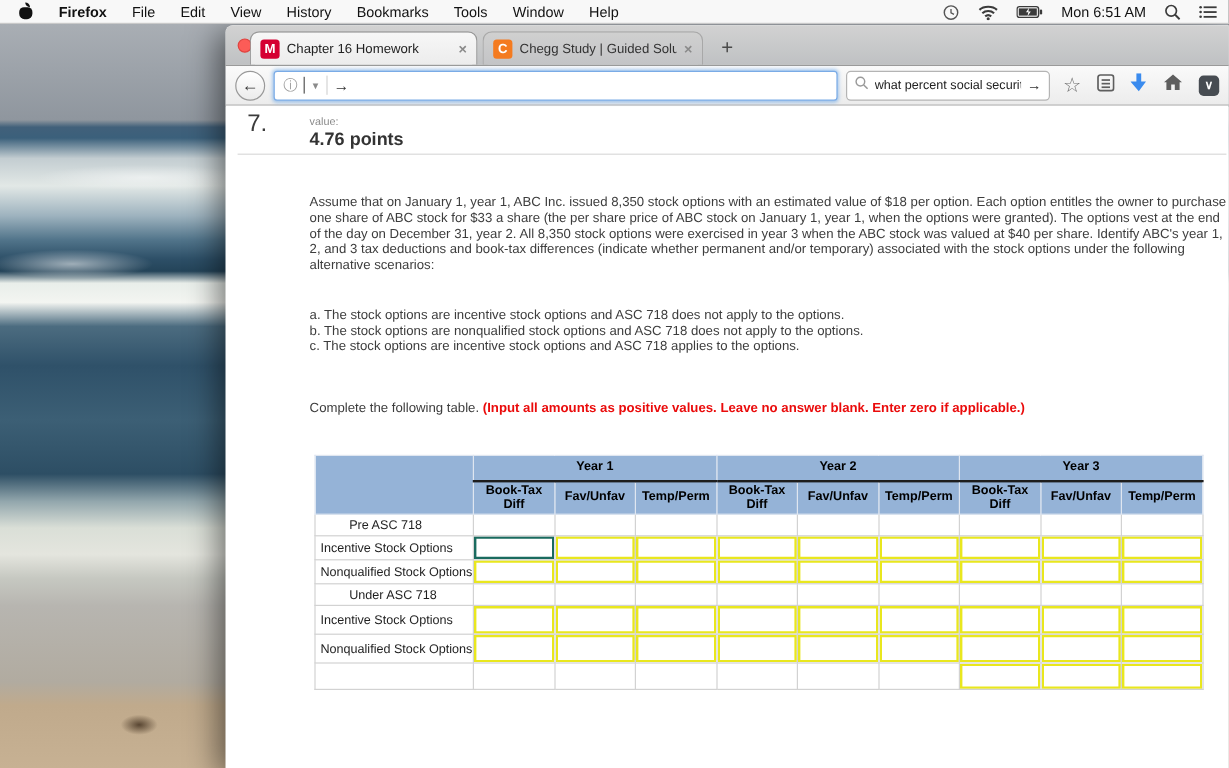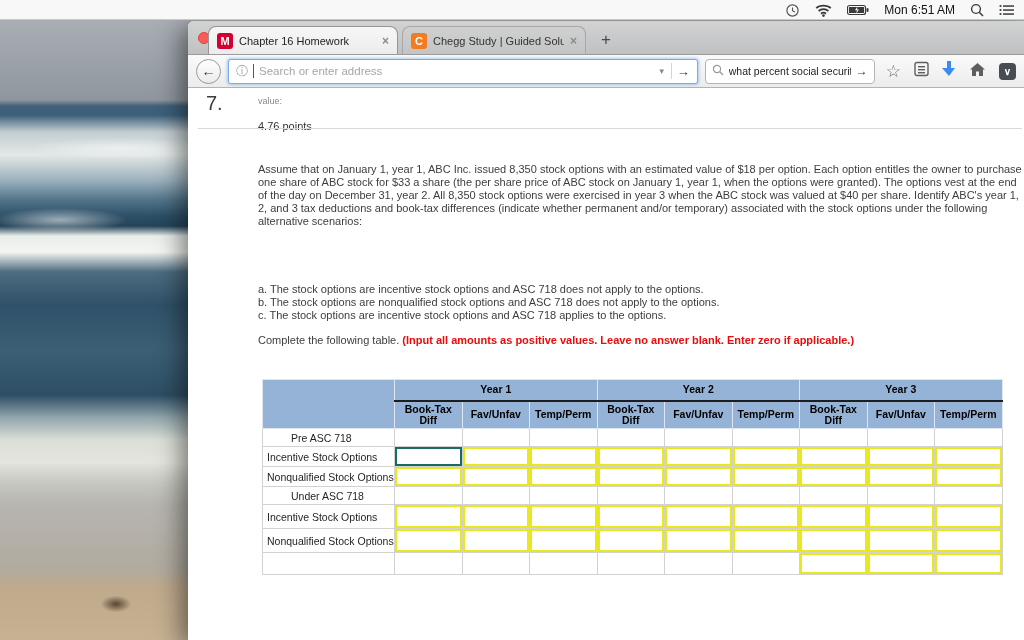--- a/index.html
+++ b/index.html
@@ -90,24 +90,24 @@
   .nav-icons { display:flex; align-items:center; gap:13px; padding-left:4px; }
   .star { font-size:17px; color:#6d6d6d; line-height:1; }
   .pocket { width:17px; height:17px; background:#474c52; border-radius:4px; color:#fff;
     display:flex; align-items:center; justify-content:center; font-size:10px; font-weight:bold; }
 
   
   .page { position:absolute; left:0; top:68px; width:100%; height:551px; background:#fff; color:#3d3d3d; }
   .qnum { position:absolute; left:18px; top:3px; font-size:20px; color:#3c3c3c; }
   .qvalue { position:absolute; left:70px; top:7px; }
   .qvalue .vl { font-size:9px; color:#8a8a8a; }
-  .qvalue .vp { font-size:11px; font-weight:normal; color:#333; margin-top:14px; }
+  .qvalue .vp { font-size:15px; font-weight:bold; color:#333; margin-top:2px; }
   .rule { position:absolute; left:10px; right:2px; top:39px; border-top:1px solid #dadada; }
   .qbody { position:absolute; left:70px; top:74px; width:764px; font-size:11px; line-height:13px; color:#3d3d3d; }
-  .scenarios { position:absolute; left:70px; top:168px; font-size:11px; line-height:13px; color:#3d3d3d;margin-top:26px; }
+  .scenarios { position:absolute; left:70px; top:168px; font-size:11px; line-height:13px; color:#3d3d3d; }
   .instruction { position:absolute; left:70px; top:245px; font-size:11px; color:#3d3d3d; }
   .instruction .red { color:#ea0b0b; font-weight:bold; }
 
   table.hw { position:absolute; left:74px; top:290px; width:740px; border-collapse:collapse; table-layout:fixed; }
   .hw col.lab { width:132px; }
   .hw col.d { width:67.5px; }
   .hw th { background:#95b3d7; border:1px solid #dfe6f0; font-size:10.5px; font-weight:bold; color:#000;
     text-align:center; line-height:11px; }
   .hw tr.yrow th { height:21px; }
   .hw tr.yrow th.y { border-bottom:2px solid #1d1d1d; }
@@ -120,20 +120,35 @@
   .hw tr.h20 td { height:20px; }
   .hw tr.h24 td { height:24px; }
   .hw tr.h22 td { height:22px; }
 </style>
 </head>
 <body>
 
 <div class="screen">
 
   <div class="menubar">
+    <div class="mb-left">
+      <span class="apple">
+          <span class="body"></span>
+          <span class="leaf"></span>
+        </span>
+      <span class="mb-item bold">Firefox</span>
+      <span class="mb-item">File</span>
+      <span class="mb-item">Edit</span>
+      <span class="mb-item">View</span>
+      <span class="mb-item">History</span>
+      <span class="mb-item">Bookmarks</span>
+      <span class="mb-item">Tools</span>
+      <span class="mb-item">Window</span>
+      <span class="mb-item">Help</span>
+    </div>
     <div class="mb-right">
       <span>
         <svg width="15" height="15" viewBox="0 0 15 15">
             <circle cx="7.5" cy="7.5" r="5.6" fill="none" stroke="#555" stroke-width="1.2"></circle>
             <path d="M7.5 4.4 V7.7 L10 9" fill="none" stroke="#555" stroke-width="1.1"></path>
           </svg>
       </span>
       <span>
         <svg width="17" height="13" viewBox="0 0 17 13">
             <path d="M1.2 4.2 C4.8 0.8 12.2 0.8 15.8 4.2" fill="none" stroke="#3b3b3b" stroke-width="1.8"></path>
@@ -191,21 +206,20 @@
         <span class="tab-close">×</span>
       </div>
       <div class="newtab">+</div>
     </div>
 
     <div class="navbar">
       <div class="backbtn">←</div>
       <div class="urlbar">
         <span class="info-i">ⓘ</span>
         <span class="caret"></span>
-        <input type="text" placeholder="Search or enter address" style="">
         <span class="url-drop">▼</span>
         <span class="url-div"></span>
         <span class="url-go">→</span>
       </div>
       <div class="searchbar">
         <span>
           <svg width="12" height="12" viewBox="0 0 12 12">
               <circle cx="5" cy="5" r="3.6" fill="none" stroke="#9a9a9a" stroke-width="1.2"></circle>
               <path d="M7.8 7.8 L11 11" stroke="#9a9a9a" stroke-width="1.3"></path>
             </svg>

